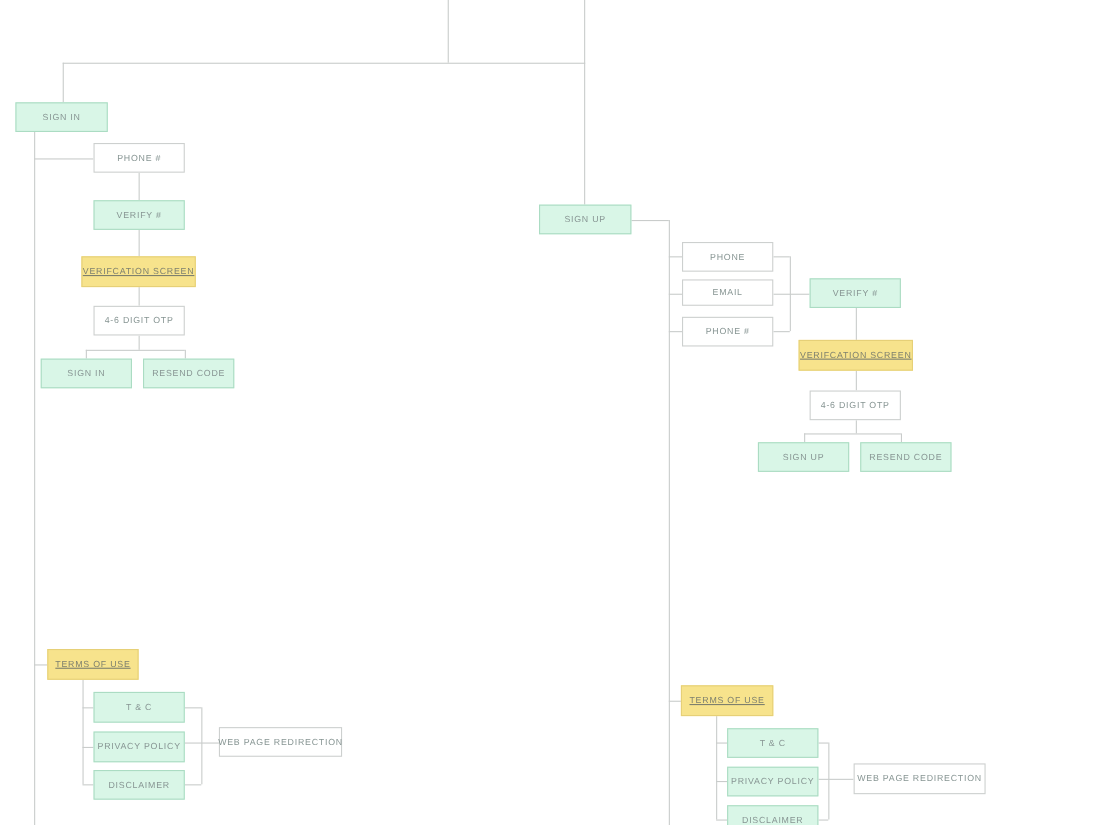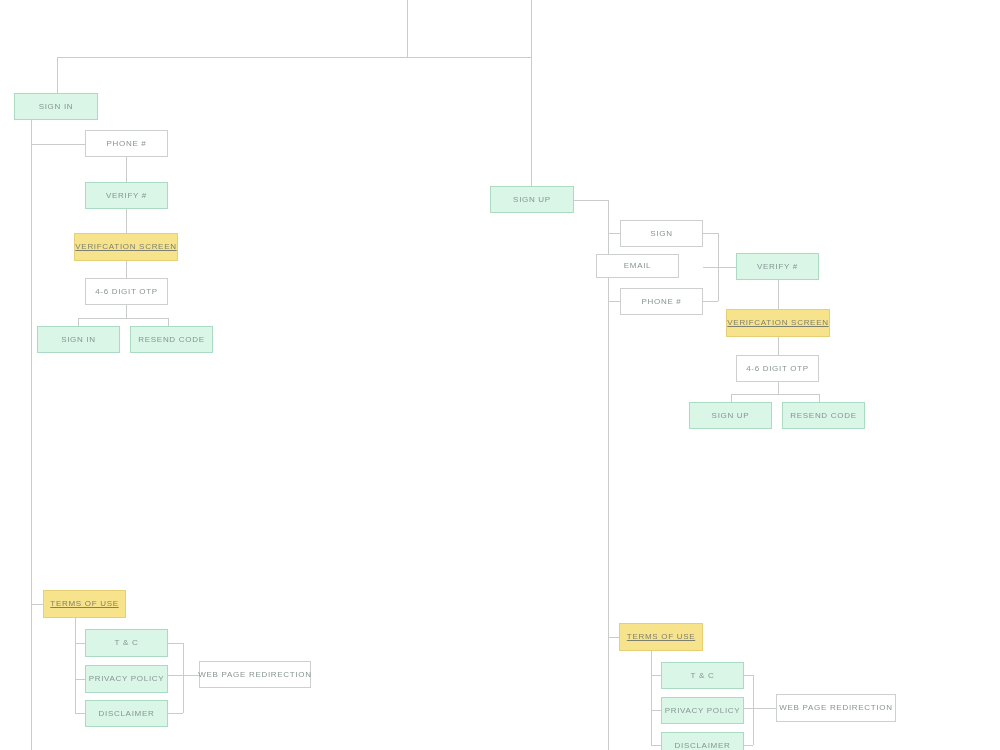--- a/index.html
+++ b/index.html
@@ -108,22 +108,22 @@
     <div class="node yellow" style="left: 74px; top: 233px; width: 104px; height: 28px;">VERIFCATION SCREEN</div>
     <div class="node white" style="left: 85px; top: 278px; width: 83px; height: 27px;">4-6 DIGIT OTP</div>
     <div class="node mint" style="left: 37px; top: 326px; width: 83px; height: 27px;">SIGN IN</div>
     <div class="node mint" style="left: 130px; top: 326px; width: 83px; height: 27px;">RESEND CODE</div>
     <div class="node yellow" style="left: 43px; top: 590px; width: 83px; height: 28px;">TERMS OF USE</div>
     <div class="node mint" style="left: 85px; top: 629px; width: 83px; height: 28px;">T &amp; C</div>
     <div class="node mint" style="left: 85px; top: 665px; width: 83px; height: 28px;">PRIVACY POLICY</div>
     <div class="node mint" style="left: 85px; top: 700px; width: 83px; height: 27px;">DISCLAIMER</div>
     <div class="node white" style="left: 199px; top: 661px; width: 112px; height: 27px;">WEB PAGE REDIRECTION</div>
     <div class="node mint" style="left: 490px; top: 186px; width: 84px; height: 27px;">SIGN UP</div>
-    <div class="node white" style="left: 620px; top: 220px; width: 83px; height: 27px;">SIGN</div>
-    <div class="node white" style="left: 596px; top: 254px; width: 83px; height: 24px;">EMAIL</div>
+    <div class="node white" style="left: 620px; top: 220px; width: 83px; height: 27px;">PHONE</div>
+    <div class="node white" style="left: 620px; top: 254px; width: 83px; height: 24px;">EMAIL</div>
     <div class="node white" style="left: 620px; top: 288px; width: 83px; height: 27px;">PHONE #</div>
     <div class="node mint" style="left: 736px; top: 253px; width: 83px; height: 27px;">VERIFY #</div>
     <div class="node yellow" style="left: 726px; top: 309px; width: 104px; height: 28px;">VERIFCATION SCREEN</div>
     <div class="node white" style="left: 736px; top: 355px; width: 83px; height: 27px;">4-6 DIGIT OTP</div>
     <div class="node mint" style="left: 689px; top: 402px; width: 83px; height: 27px;">SIGN UP</div>
     <div class="node mint" style="left: 782px; top: 402px; width: 83px; height: 27px;">RESEND CODE</div>
     <div class="node yellow" style="left: 619px; top: 623px; width: 84px; height: 28px;">TERMS OF USE</div>
     <div class="node mint" style="left: 661px; top: 662px; width: 83px; height: 27px;">T &amp; C</div>
     <div class="node mint" style="left: 661px; top: 697px; width: 83px; height: 27px;">PRIVACY POLICY</div>
     <div class="node mint" style="left: 661px; top: 732px; width: 83px; height: 27px;">DISCLAIMER</div>

